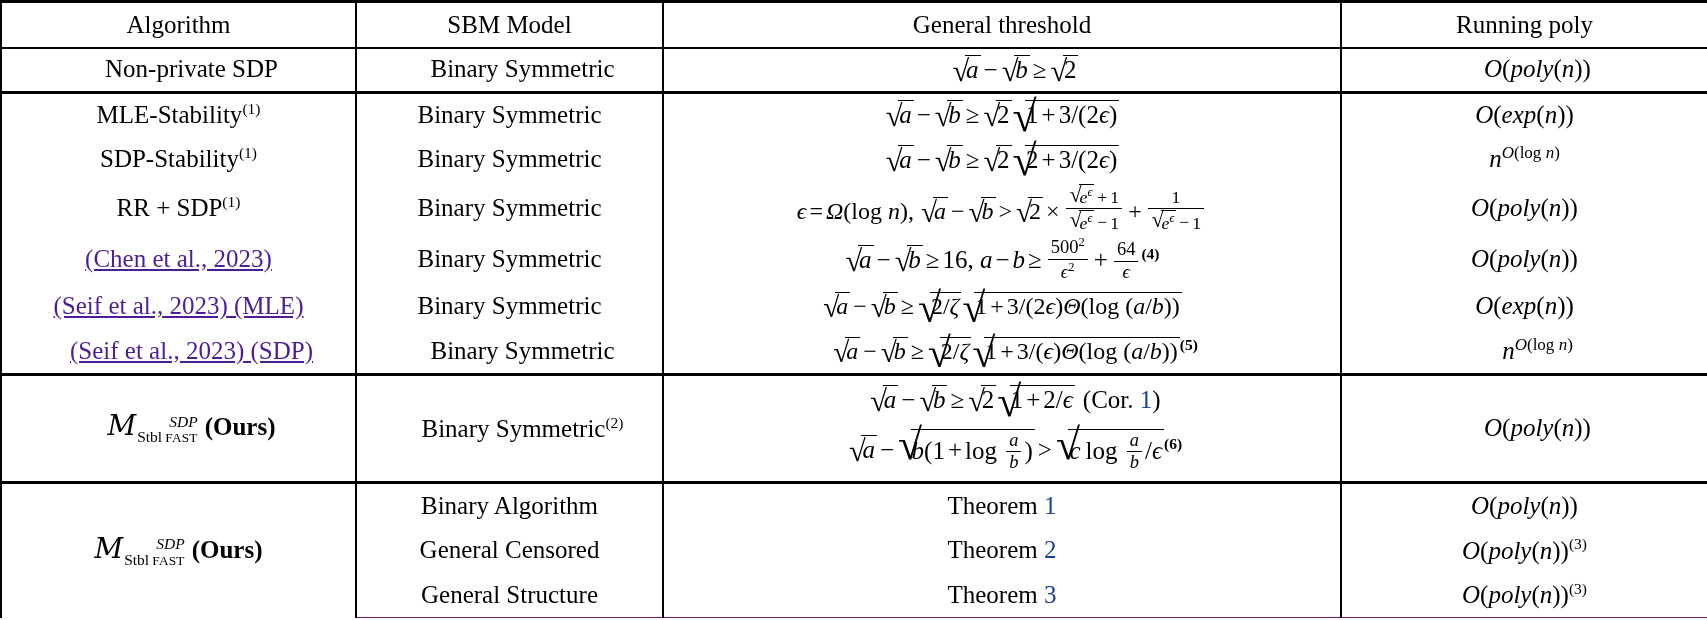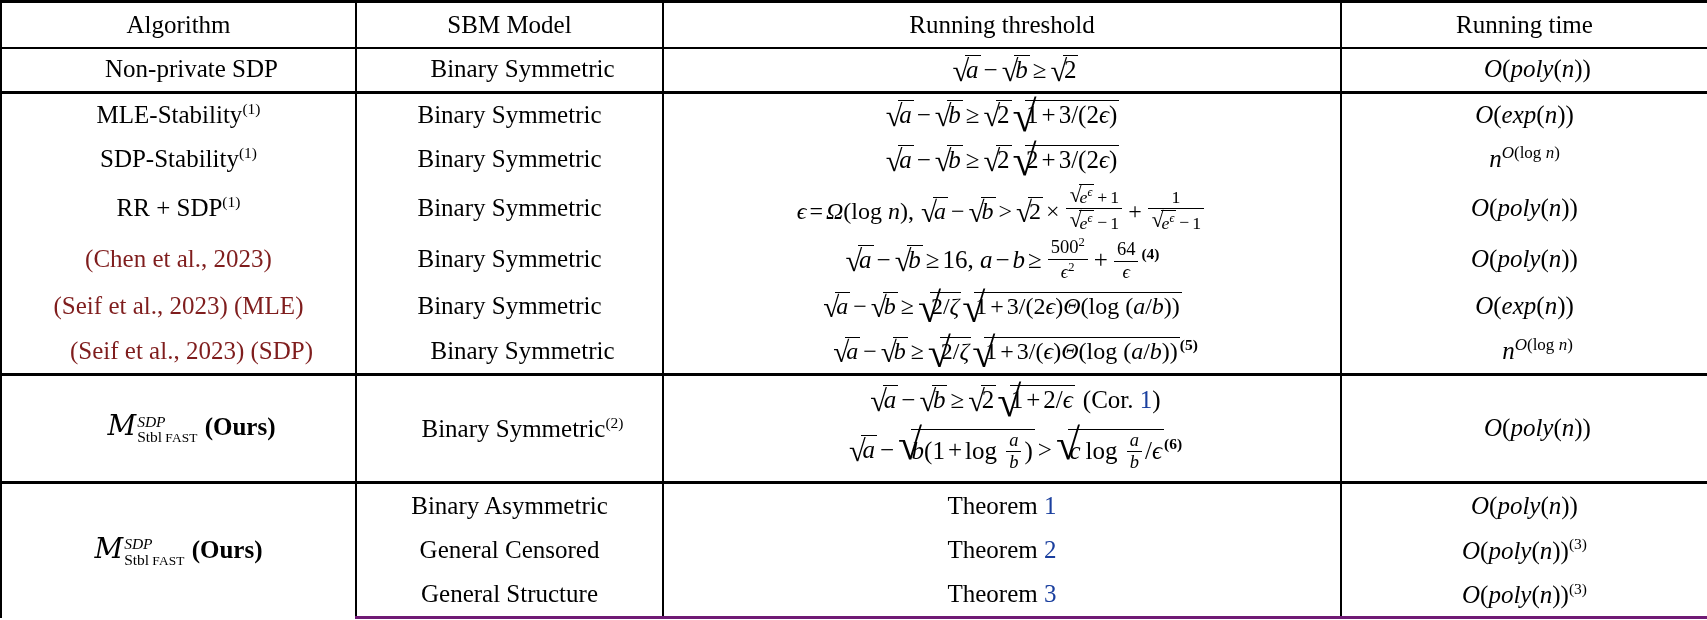--- a/index.html
+++ b/index.html
@@ -40,26 +40,26 @@
     text-align: center;
     vertical-align: middle;
     padding: 2px 6px;
     font-weight: normal;
     line-height: 1.15;
   }
 
   
   tr.hdr th            { border-top: 3px solid #000; border-bottom: 2px solid #000; height: 40px; }
   tr.thick-below td    { border-bottom: 3px solid #000; padding-left: 32px; }
-  tr.last td           { border-bottom: 3px solid #701a75; }
+  tr.last td           { border-bottom: 1px solid #701a75; }
 
   .rowh-1 { height: 44px; }
   .rowh-2 { height: 45px; }
 
-  .cite { color: #7f1d1d; }
+  .cite { color: #4c1d95; text-decoration: underline; }
   .linknum { color: #1a3f9e; }
 
   .sup { font-size: 0.62em; vertical-align: super; }
   .supb { font-size: 0.62em; vertical-align: super; font-weight: bold; }
 
   
   .math {
     font-family: "Liberation Serif", "DejaVu Serif", serif;
     white-space: nowrap;
     display: inline-block;
@@ -108,21 +108,21 @@
 
   
   .scriptM {
     font-family: "DejaVu Serif", serif;
     font-style: italic;
     font-size: 1.12em;
   }
   .msub-stack {
     display: inline-block;
     vertical-align: middle;
-    text-align: left;
+    text-align: right;
     font-size: 0.62em;
     line-height: 1.02;
     margin-left: 1px;
   }
   .msub-stack > span { display: block; font-style: italic; }
   .msub-stack > .bot { font-style: normal; }
   .smallcaps { font-size: 0.86em; letter-spacing: 0.2px; margin-top: 20px; }
   .ours { font-weight: bold; margin-left: 7px; }
 
   .twoline-cell { padding-top: 4px; padding-bottom: 4px; }
@@ -137,22 +137,22 @@
     <col class="c-alg">
         <col class="c-sbm">
         <col class="c-rec">
         <col class="c-time">
   </colgroup>
 
   <thead>
     <tr class="hdr">
       <th>Algorithm</th>
       <th>SBM Model</th>
-      <th>Running threshold</th>
-      <th>Running time</th>
+      <th>General threshold</th>
+      <th>Running poly</th>
     </tr>
   </thead>
 
   <tbody>
 
     <tr class="rowh-1 thick-below">
       <td>
         <span>Non-private SDP</span>
       </td>
       <td>
@@ -274,21 +274,21 @@
       <td>
         <span class="math"><span class="mi">O</span>(<span class="mi">poly</span>(<span class="mi">n</span>))</span>
       </td>
     </tr>
 
     <tr class="rowh-2">
       <td rowspan="3">
         <span class="math"><span class="scriptM">M</span><span class="msub-stack"><span>SDP</span><span class="bot"><span>Stbl</span> <span class="smallcaps" style="text-transform:uppercase">Fast</span></span></span></span><span class="ours">(Ours)</span>
       </td>
       <td>
-        <span>Binary Asymmetric</span>
+        <span>Binary Algorithm</span>
       </td>
       <td>
         <span>Theorem</span>
         <span class="linknum">1</span>
       </td>
       <td>
         <span class="math"><span class="mi">O</span>(<span class="mi">poly</span>(<span class="mi">n</span>))</span>
       </td>
     </tr>
 

